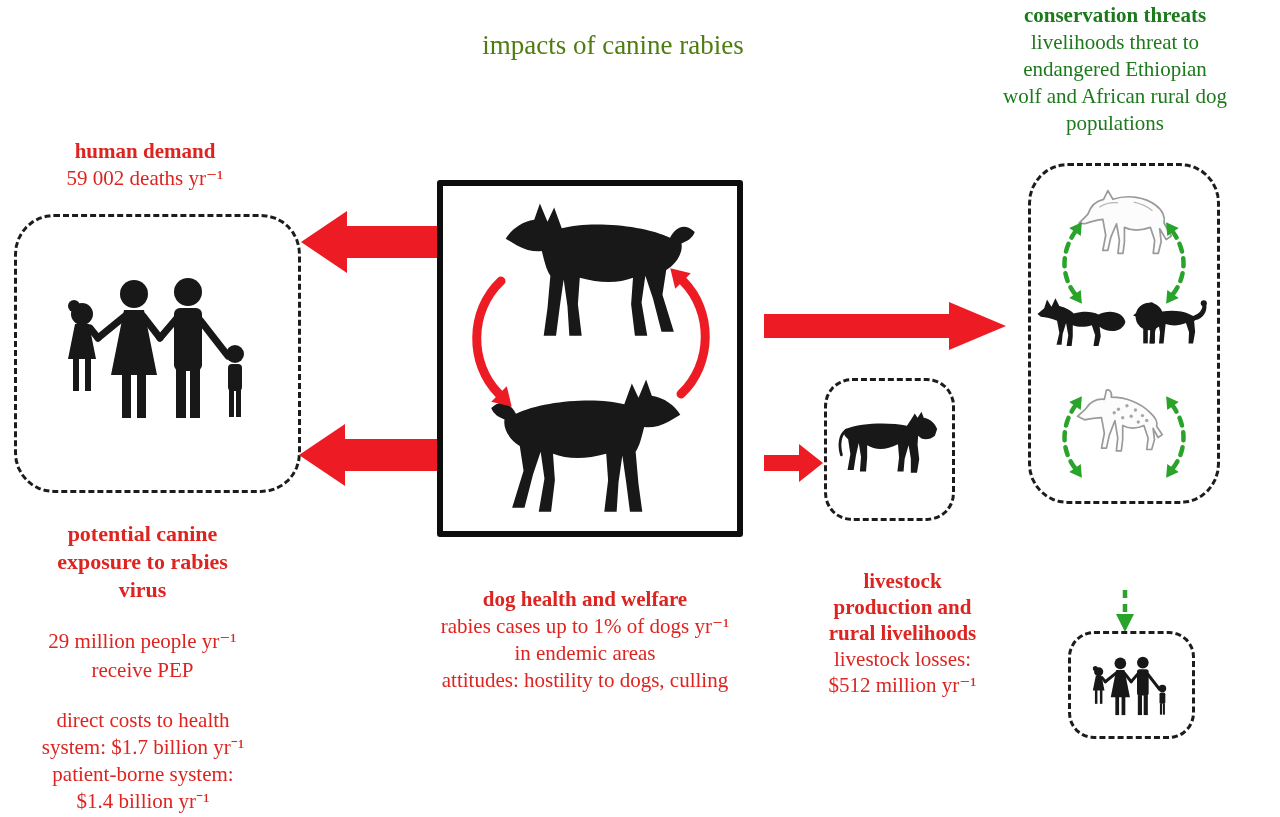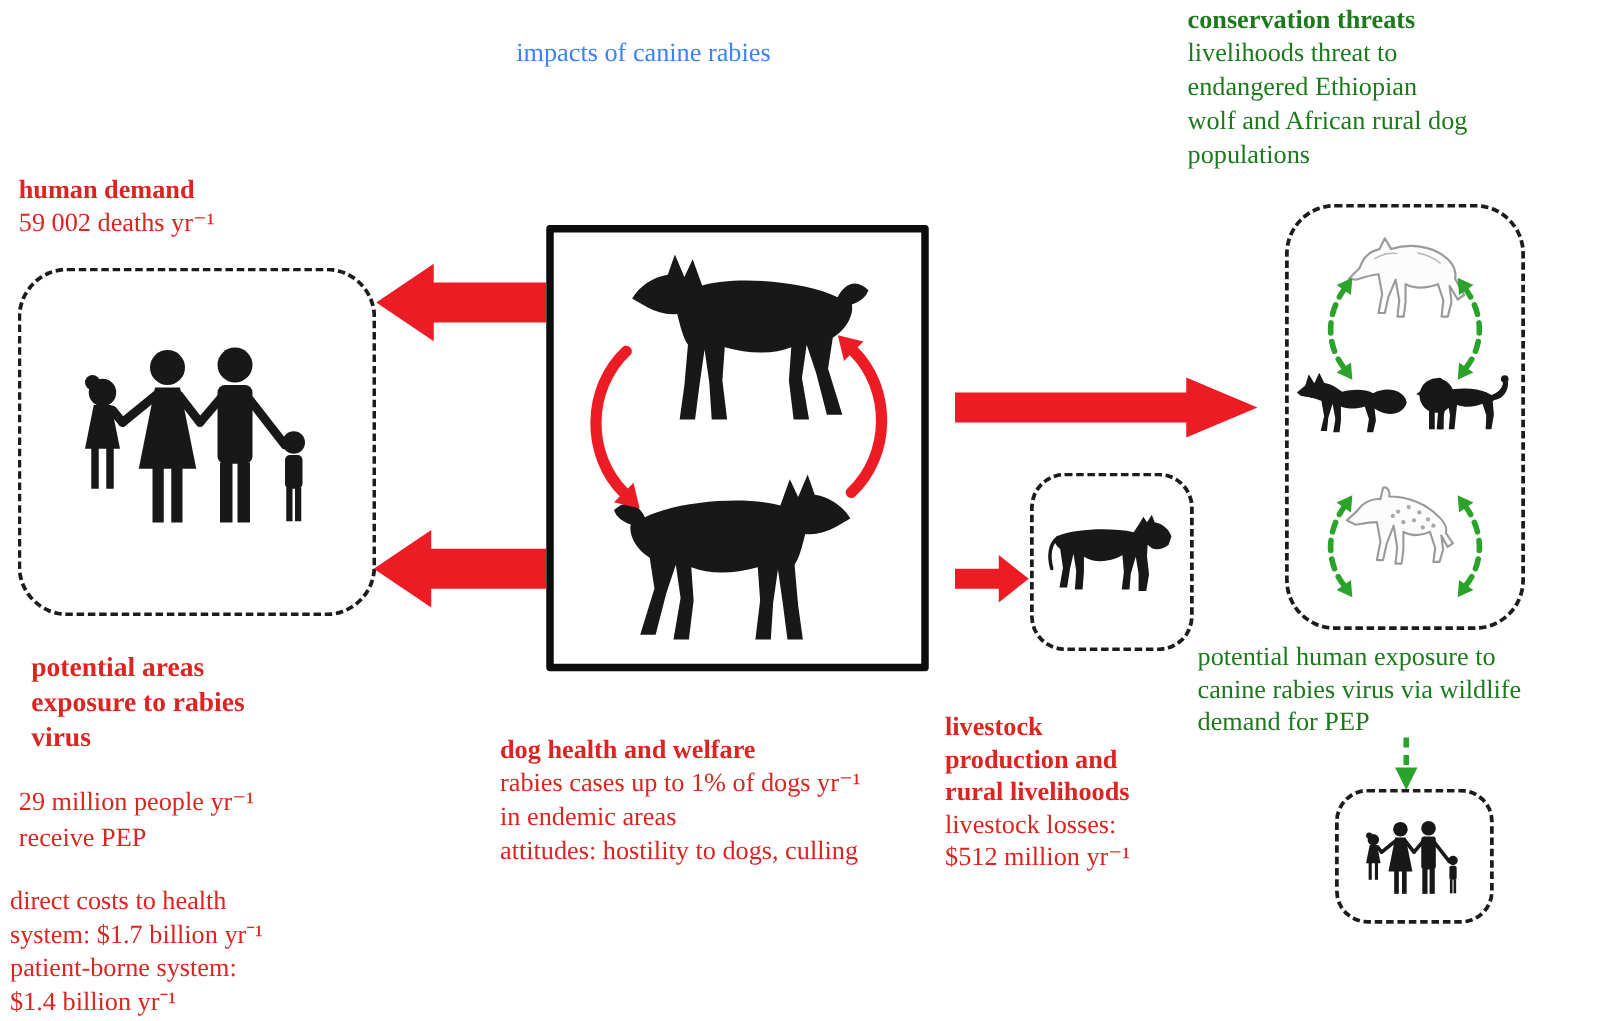--- a/index.html
+++ b/index.html
@@ -1,27 +1,27 @@
 <!DOCTYPE html>
 <html><head>
 <meta charset="utf-8">
 <style>
   html,body{margin:0;padding:0;background:#ffffff;}
   #canvas{
     position:relative;width:1280px;height:817px;background:#ffffff;overflow:hidden;
     font-family:"Liberation Serif","DejaVu Serif",serif;color:#111;
   }
   .abs{position:absolute;}
-  .center{}
+  .center{text-align:center;}
   .txt-red{color:#dd2420;}
   .txt-green{color:#1c7a1c;}
   .bold{font-weight:bold;}
   .t21{font-size:21px;line-height:27px;}
   .t22{font-size:22px;line-height:28px;}
-  .title{font-size:21px;color:#3b82f6;}
+  .title{font-size:27px;color:#4d7c0f;}
   .dashed-box{
     position:absolute;border:3px dashed #1c1c1c;background:#fff;
   }
   .solid-box{
     position:absolute;border:6px solid #0d0d0d;border-radius:3px;background:#fff;
   }
   .icon-black{color:#181818;}
   svg{display:block;}
   .sketch{fill:#fcfcfc;stroke:#9a9a9a;stroke-width:2.4;stroke-linejoin:round;}
   .spot{fill:#a8a8a8;stroke:none;}
@@ -195,54 +195,49 @@
         <polygon points="0,-7 12,0 0,7" transform="translate(142,66) rotate(-125)"></polygon>
         <polygon points="0,-7 12,0 0,7" transform="translate(142,128) rotate(125)"></polygon>
         <polygon points="0,-7 12,0 0,7" transform="translate(44,240) rotate(-55)"></polygon>
         <polygon points="0,-7 12,0 0,7" transform="translate(44,302) rotate(55)"></polygon>
         <polygon points="0,-7 12,0 0,7" transform="translate(142,240) rotate(-125)"></polygon>
         <polygon points="0,-7 12,0 0,7" transform="translate(142,302) rotate(125)"></polygon>
       </g>
     </svg>
   </div>
 
-  <div class="abs center txt-green t21" style="left:958px;top:512px;width:322px;line-height:26px;">
-    <div>potential human exposure to</div>
-    <div>canine rabies virus via wildlife</div>
-    <div>demand for PEP</div>
-  </div>
 
   <svg class="abs" style="left:1112px;top:588px;" width="26" height="44" viewBox="0 0 26 44">
     <line x1="13" y1="2" x2="13" y2="26" stroke="#2aa32a" stroke-width="4.5" stroke-dasharray="8 6"></line>
     <polygon fill="#2aa32a" points="13,44 4,26 22,26"></polygon>
   </svg>
 
   <div class="dashed-box" style="left:1068px;top:631px;width:121px;height:102px;border-radius:26px;">
     <svg class="abs icon-black" style="left:11px;top:16px;" width="100" height="71" viewBox="0 0 240 170">
         <use href="#sym-family"></use>
       </svg>
   </div>
 
-  <div class="abs center txt-red t21" style="left:756px;top:568px;width:205px;line-height:26px;">
+  <div class="abs center txt-red t21" style="left:800px;top:568px;width:205px;line-height:26px;">
     <div class="bold">livestock</div>
     <div class="bold">production and</div>
     <div class="bold">rural livelihoods</div>
     <div>livestock losses:</div>
     <div>$512 million yr⁻¹</div>
   </div>
 
   <div class="abs center txt-red t21" style="left:400px;top:586px;width:370px;">
     <div class="bold">dog health and welfare</div>
     <div>rabies cases up to 1% of dogs yr⁻¹</div>
     <div>in endemic areas</div>
     <div>attitudes: hostility to dogs, culling</div>
   </div>
 
   <div class="abs center txt-red t22 bold" style="left:25px;top:520px;width:235px;">
-    <div>potential areas</div>
+    <div>potential canine</div>
     <div>exposure to rabies</div>
     <div>virus</div>
   </div>
 
   <div class="abs center txt-red t21" style="left:15px;top:627px;width:255px;line-height:29px;">
     <div>29 million people yr⁻¹</div>
     <div>receive PEP</div>
   </div>
 
   <div class="abs center txt-red t21" style="left:8px;top:707px;width:270px;font-family:Liberation Serif, serif;">

